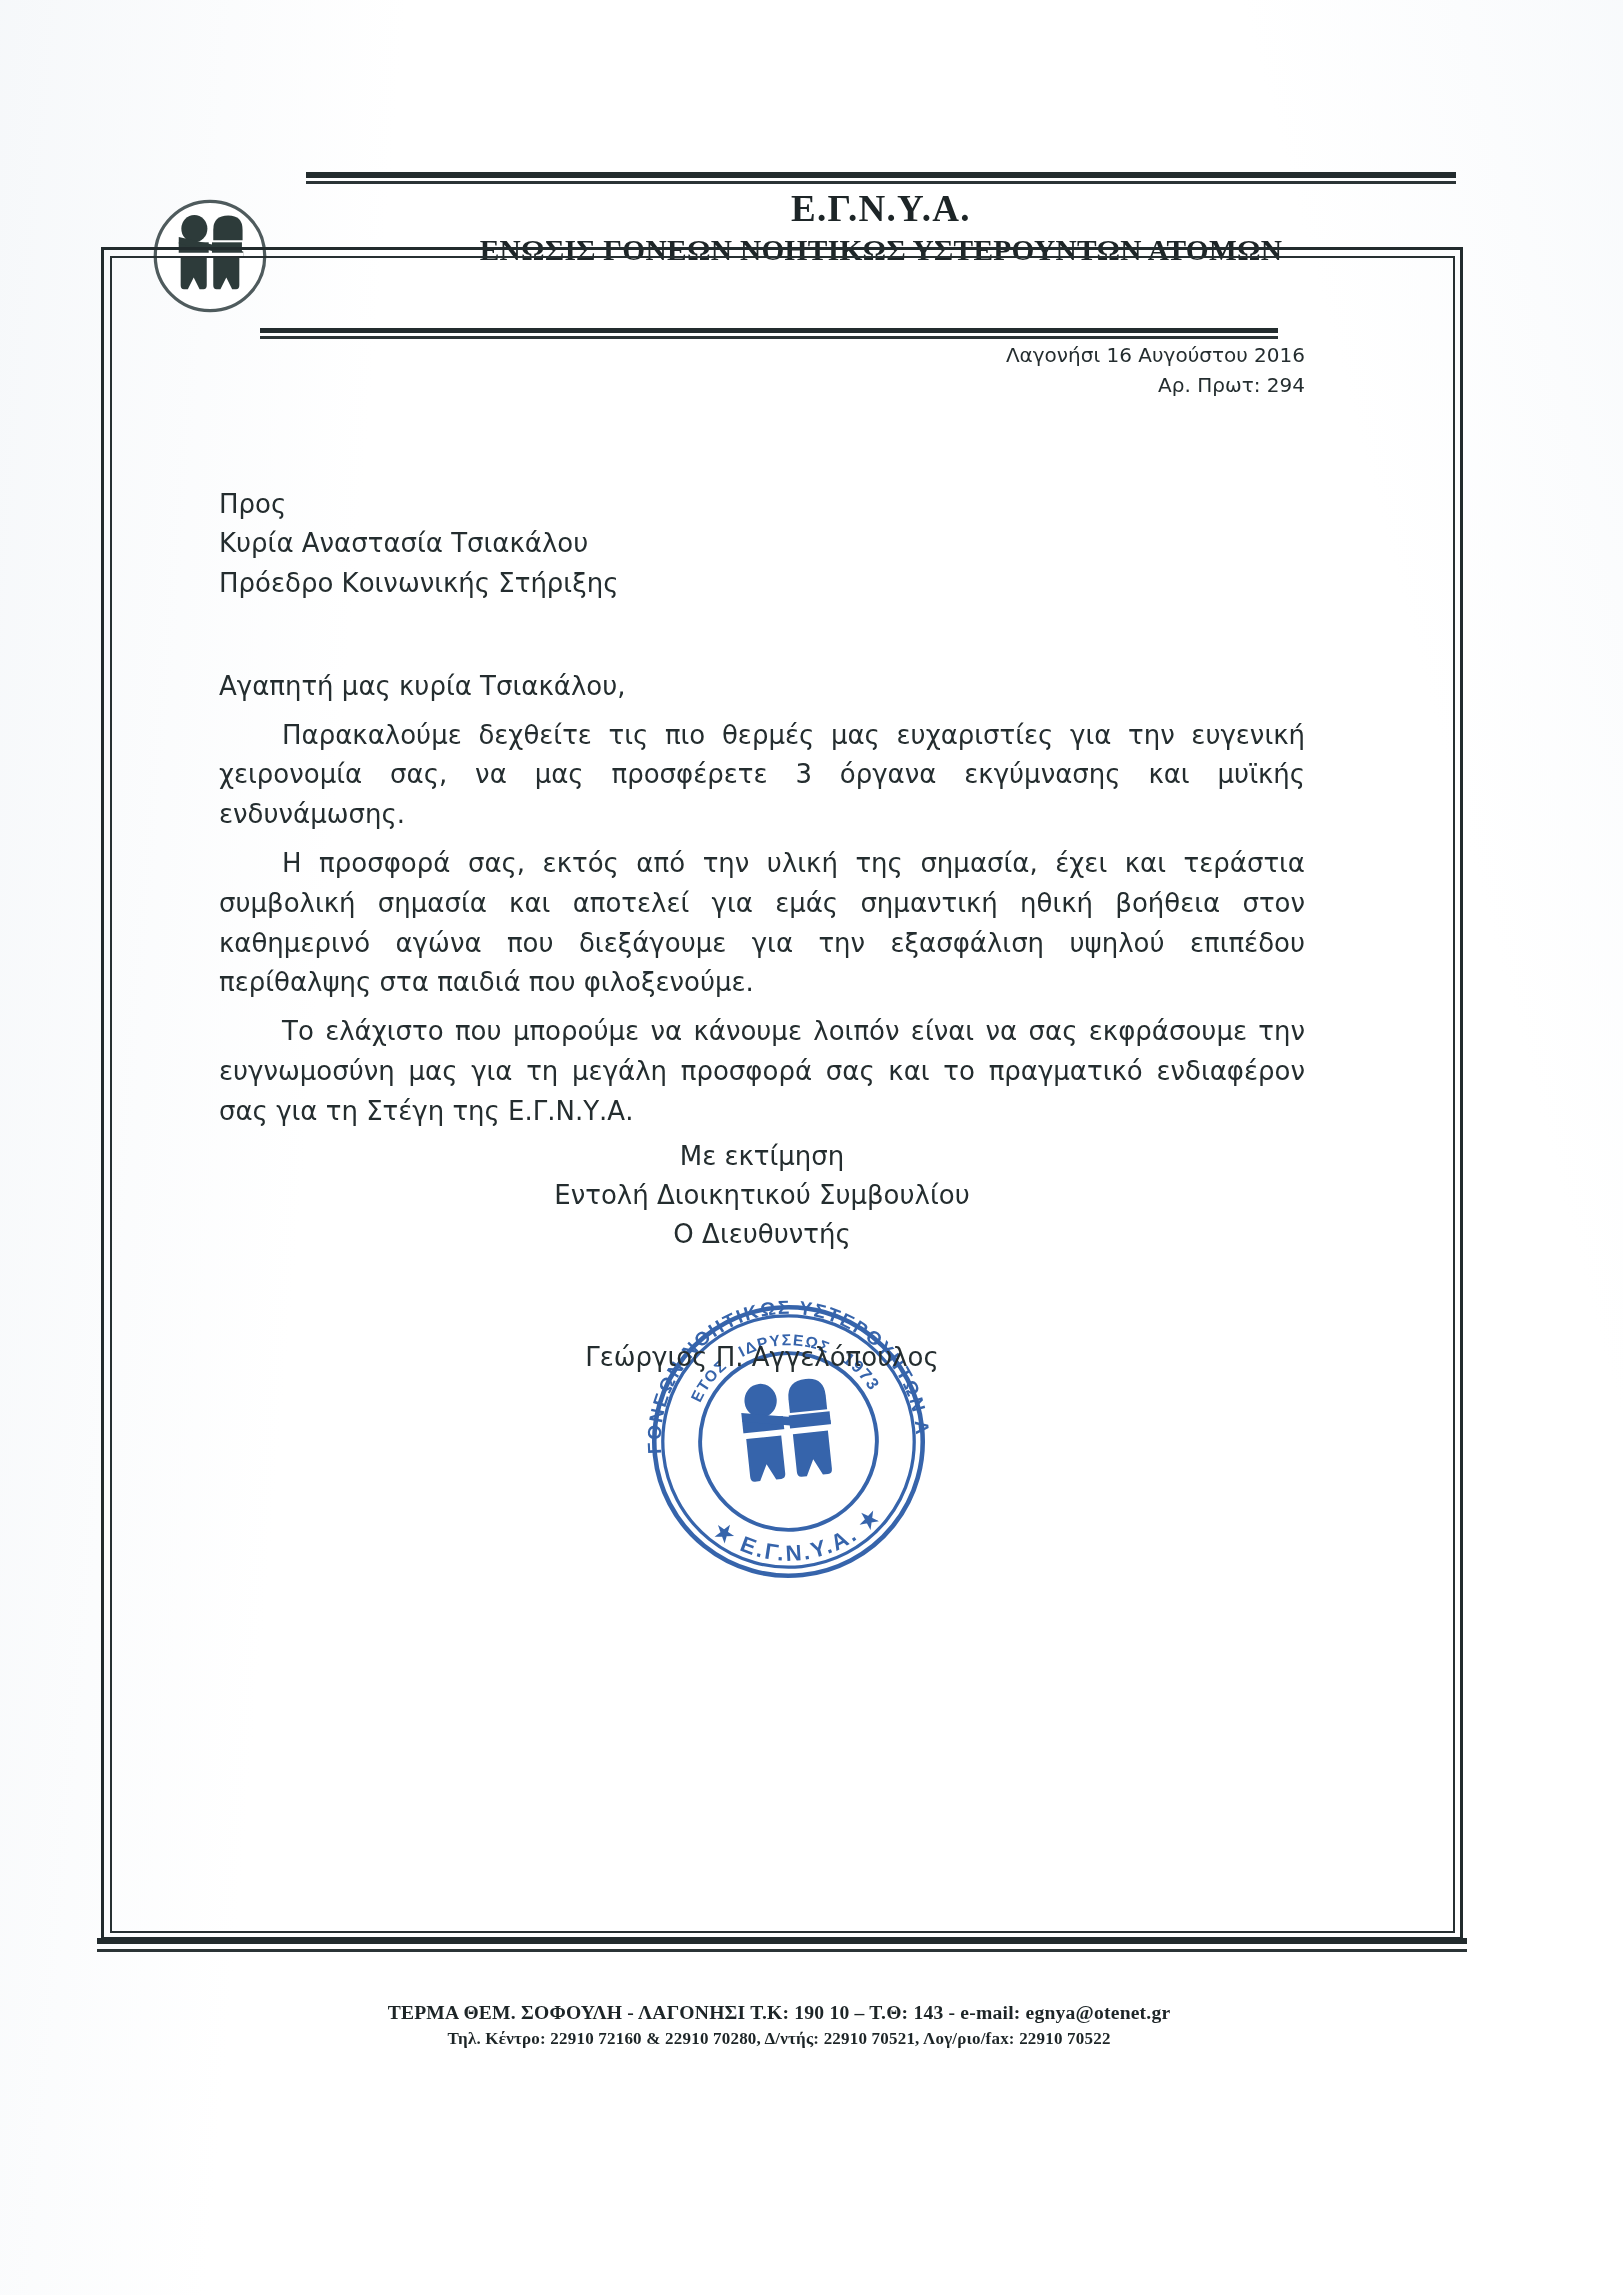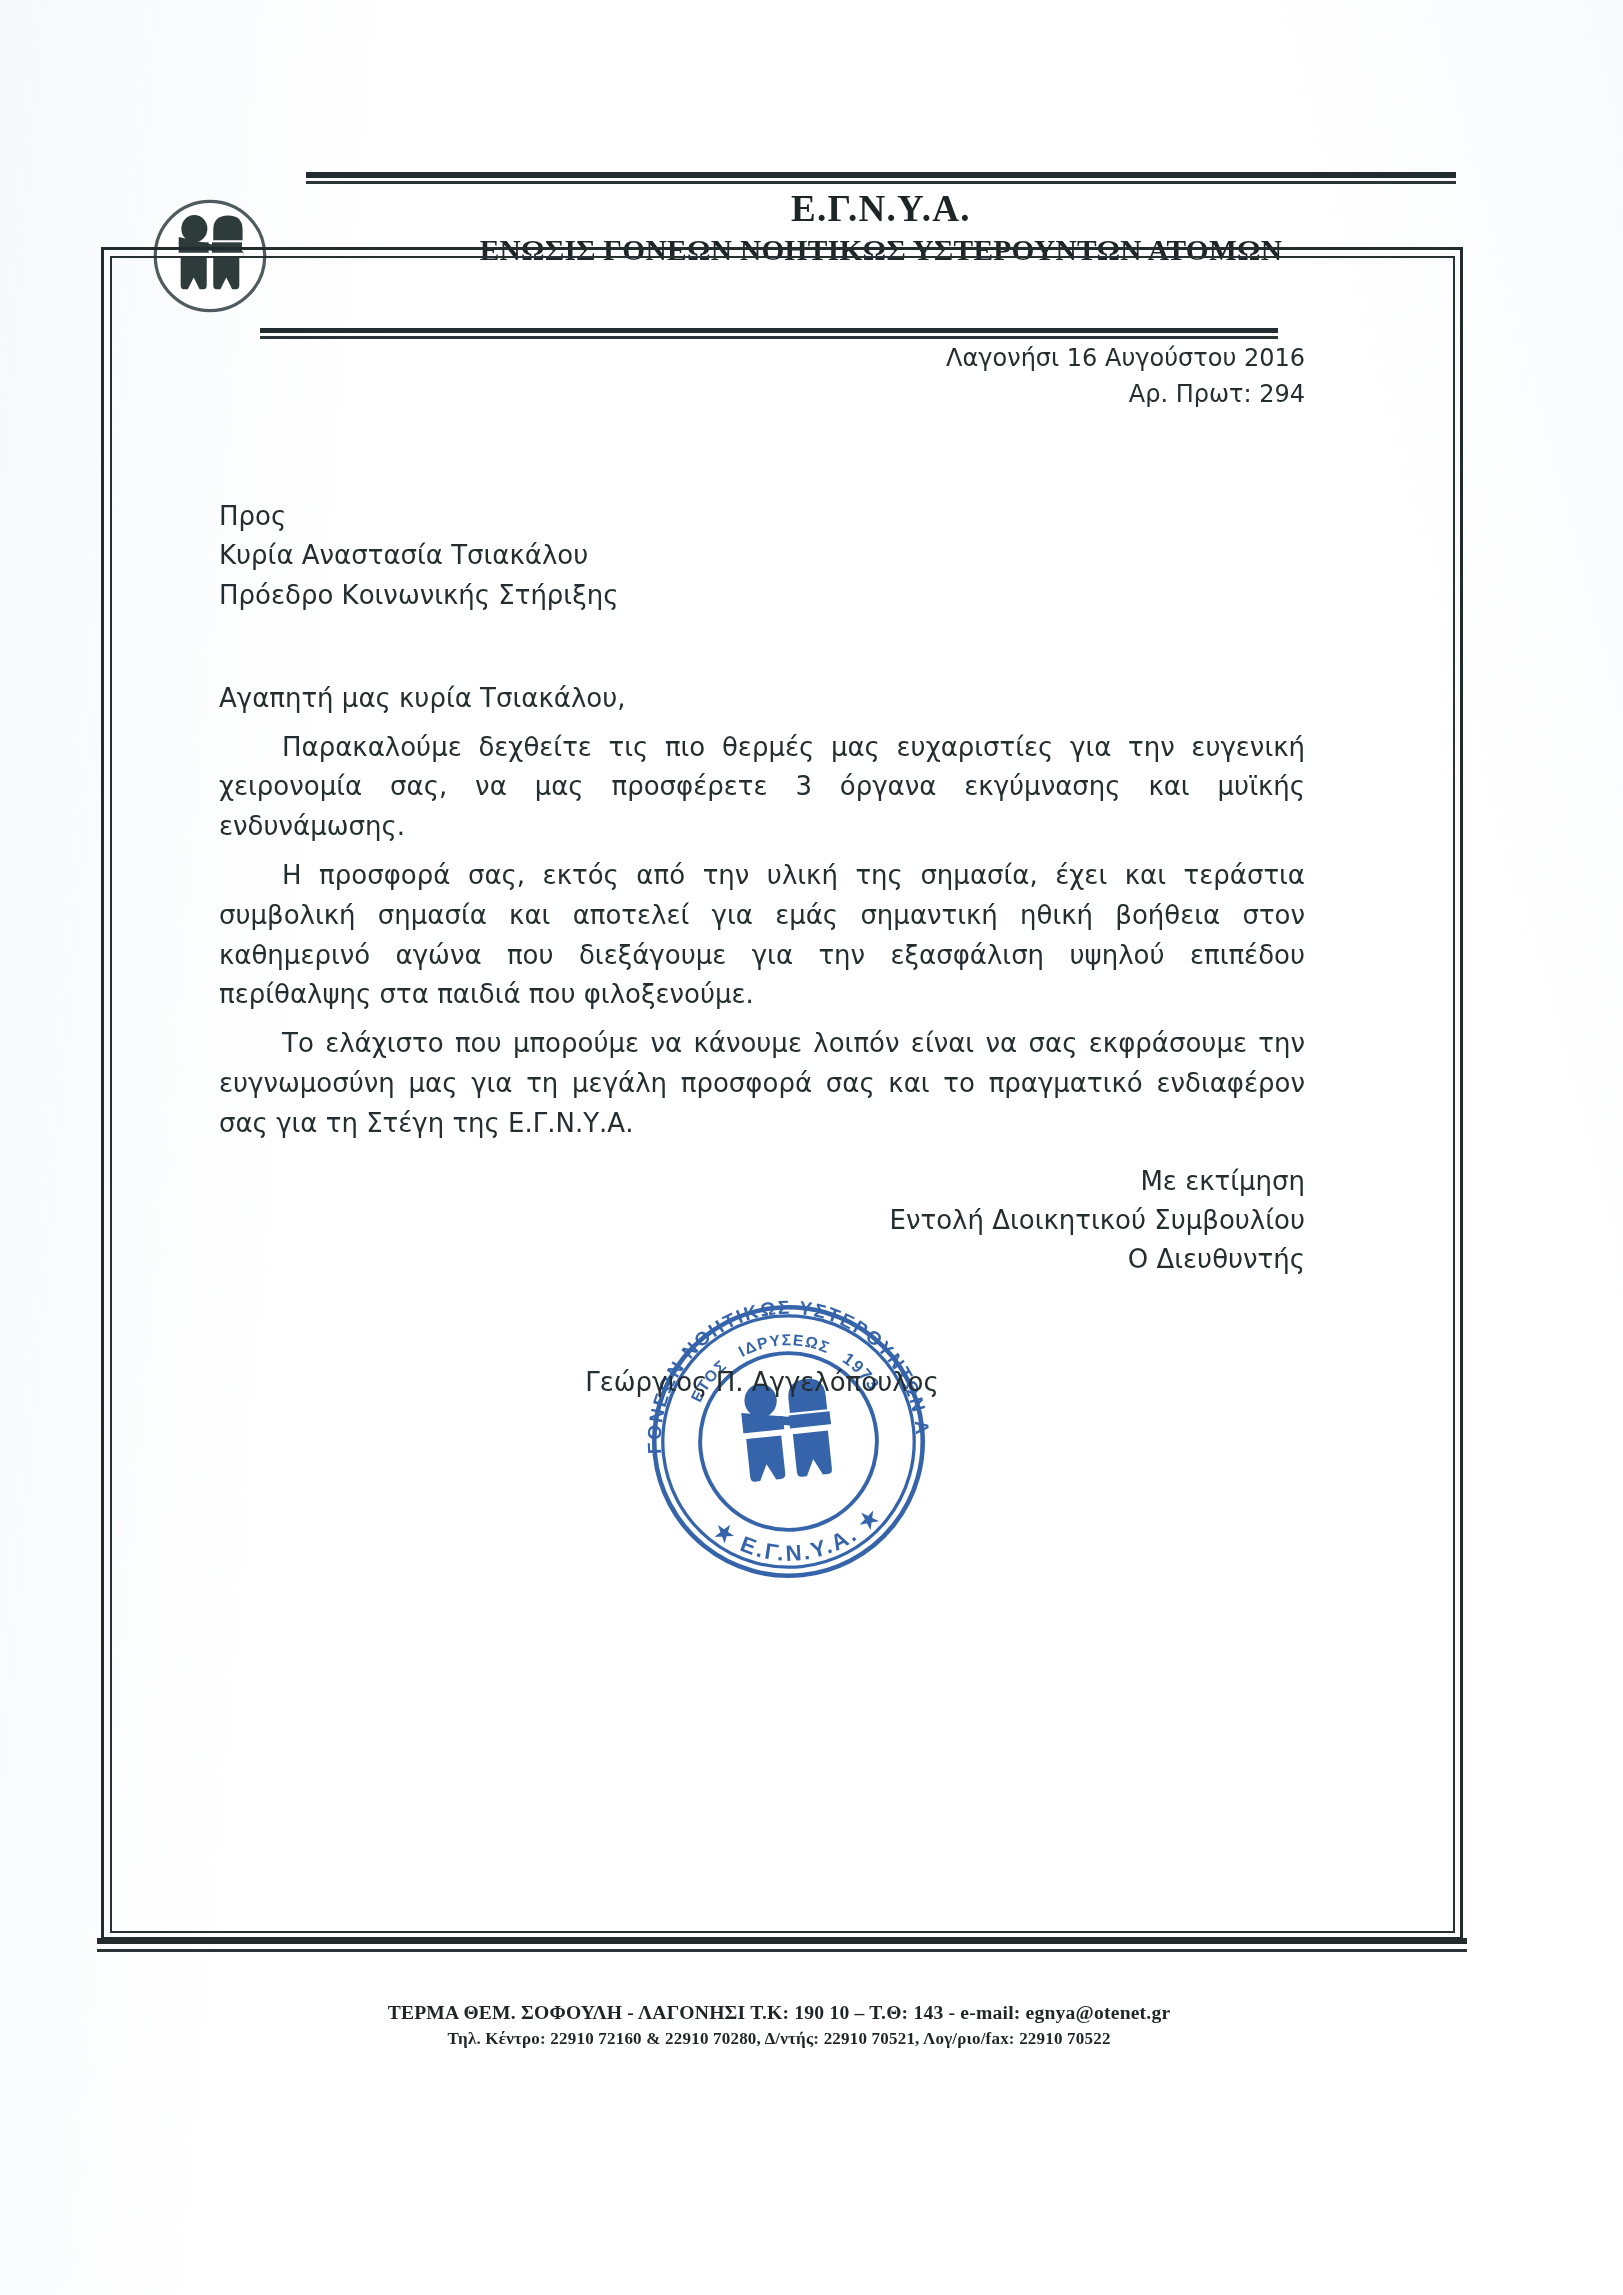--- a/index.html
+++ b/index.html
@@ -145,21 +145,21 @@
   .letter-body {
     position: absolute;
     left: 219px;
     top: 340px;
     width: 1086px;
     color: #242d2f;
     font-family: "DejaVu Sans", sans-serif;
   }
   .datebox {
     text-align: right;
-    font-size: 24px;
+    font-size: 20px;
     line-height: 1.52;
     letter-spacing: 0px;
   }
   .recipient {
     margin-top: 84px;
     font-size: 26px;
     line-height: 1.52;
   }
   .salutation {
     margin-top: 64px;
@@ -169,22 +169,22 @@
   p.para {
     margin: 0;
     padding: 0;
     font-size: 26px;
     line-height: 1.53;
     text-align: justify;
     text-indent: 63px;
     margin-top: 9.2px;
   }
   .closing {
-    margin-top: 18px;
-    text-align: right;
+    margin-top: 5px;
+    text-align: center;
     font-size: 26px;
     line-height: 1.5;
     position: relative;
     z-index: 3;
   }
   .closing .l1 { }
   .closing .l2 { }
   .closing .l3 { }
   .signature-name {
     position: relative;

